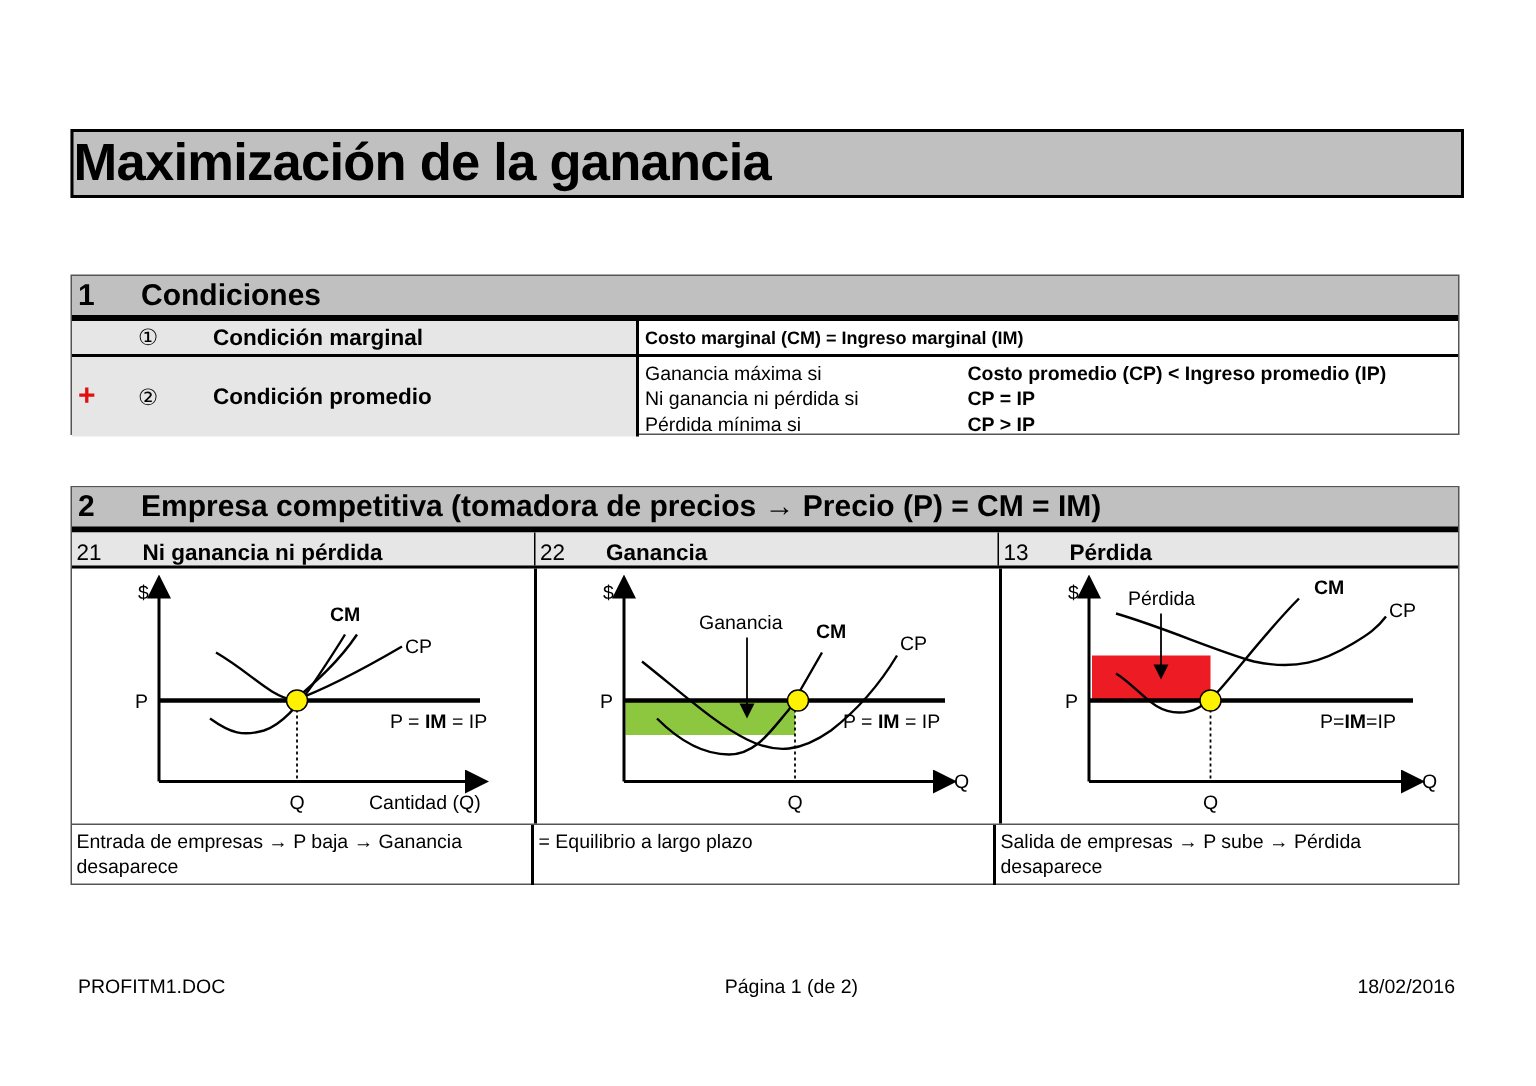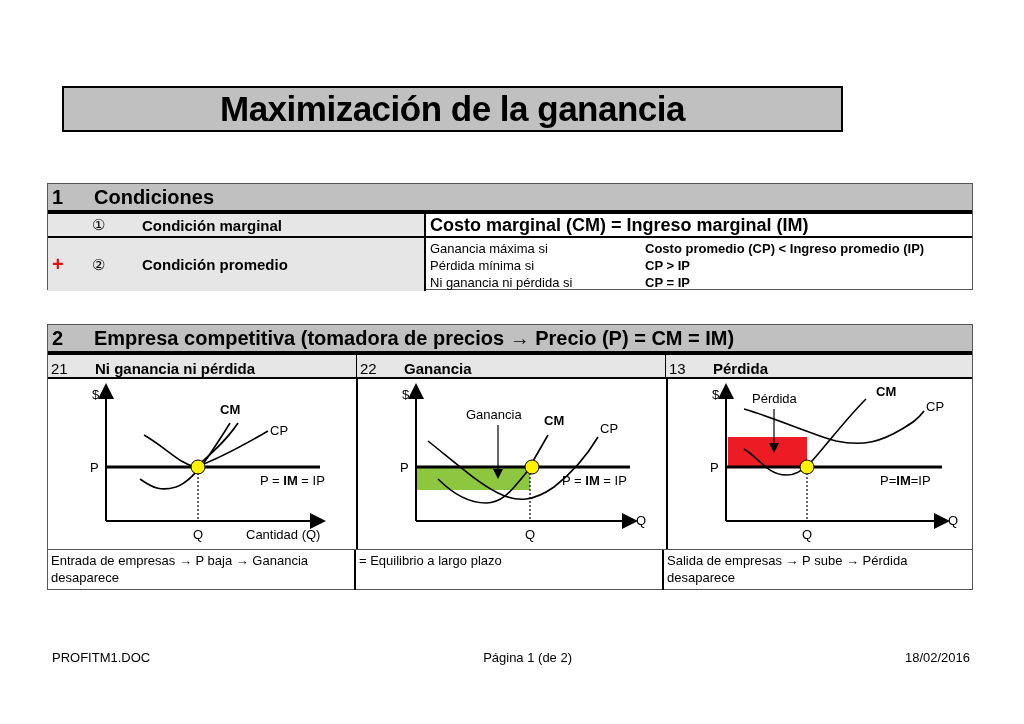--- a/index.html
+++ b/index.html
@@ -1,38 +1,38 @@
 <!DOCTYPE html>
 <html><head>
 <meta charset="utf-8">
 <style>
   html, body { margin: 0; padding: 0; background: #ffffff; }
   body { width: 1024px; height: 724px; position: relative; overflow: hidden;
          font-family: "Liberation Sans", sans-serif; color: #000; }
 
-  .title-box { position: absolute; left: 62px; top: 86px; width: 781px; height: 46px;
+  .title-box { position: absolute; left: 47px; top: 86px; width: 929px; height: 46px;
                background: #c0c0c0; border: 2px solid #000; box-sizing: border-box;
-               display: flex; align-items: center; justify-content: center; }
+               display: flex; align-items: center; justify-content: space-between; }
   .title-main { font-size: 35px; font-weight: bold; letter-spacing: -0.5px; }
   .title-sub { font-size: 17px; font-weight: bold; margin-left: 8px; position: relative; top: 6px; }
 
   
   .sec { position: absolute; left: 47px; width: 926px; border: 1px solid #555; box-sizing: border-box; }
   .sec1 { top: 183px; height: 107px; }
   .sec-head { height: 26px; background: #c0c0c0; display: flex; align-items: center;
               font-size: 20px; font-weight: bold; border-bottom: 4px solid #000; }
   .sec-head .num { width: 42px; padding-left: 4px; }
   .row { display: flex; border-bottom: 1px solid #555; }
   .row:last-child { border-bottom: none; }
   .cell-left { width: 376px; background: #e6e6e6; display: flex; align-items: center;
                border-right: 2px solid #000; font-size: 15px; font-weight: bold; }
   .cell-left .plus { width: 40px; color: #e01010; font-size: 20px; padding-left: 4px; font-weight: bold; }
   .cell-left .circ { width: 50px; font-weight: normal; font-size: 15px; }
   .row1 { height: 22px; border-bottom: 2px solid #000; }
-  .row1 .cell-right { flex: 1; font-size: 18px; font-weight: bold; padding-left: 4px; display: flex; align-items: center; }
+  .row1 .cell-right { flex: 1; font-size: 12px; font-weight: bold; padding-left: 4px; display: flex; align-items: center; }
   .row2 { height: 53px; }
   .row2 .cell-right { flex: 1; font-size: 13px; padding-left: 4px; padding-top: 2px; line-height: 17px; }
   .cond-line { display: flex; }
   .cond-line .k { width: 215px; }
   .cond-line .v { font-weight: bold; }
 
   
   .sec2 { top: 324px; height: 266px; }
   .sub-head { display: flex; height: 22px; background: #e6e6e6; border-bottom: 2px solid #000; }
   .sub-head .col { display: flex; align-items: flex-end; font-size: 15px; border-right: 1px solid #000; }
@@ -76,26 +76,26 @@
       <span class="plus">+</span>
       <span class="circ">②</span>
       <span>Condición promedio</span>
     </div>
     <div class="cell-right">
       <div class="cond-line">
         <span class="k">Ganancia máxima si</span>
         <span class="v">Costo promedio (CP) &lt; Ingreso promedio (IP)</span>
       </div>
       <div class="cond-line">
+        <span class="k">Ni ganancia ni pérdida si</span>
+        <span class="v">CP = IP</span>
+      </div>
+      <div class="cond-line">
         <span class="k">Pérdida mínima si</span>
         <span class="v">CP &gt; IP</span>
-      </div>
-      <div class="cond-line">
-        <span class="k">Ni ganancia ni pérdida si</span>
-        <span class="v">CP = IP</span>
       </div>
     </div>
   </div>
 </div>
 
 <div class="sec sec2">
   <div class="sec-head">
     <span class="num">2</span>
     <span>Empresa competitiva (tomadora de precios → Precio (P) = CM = IM)</span>
   </div>

